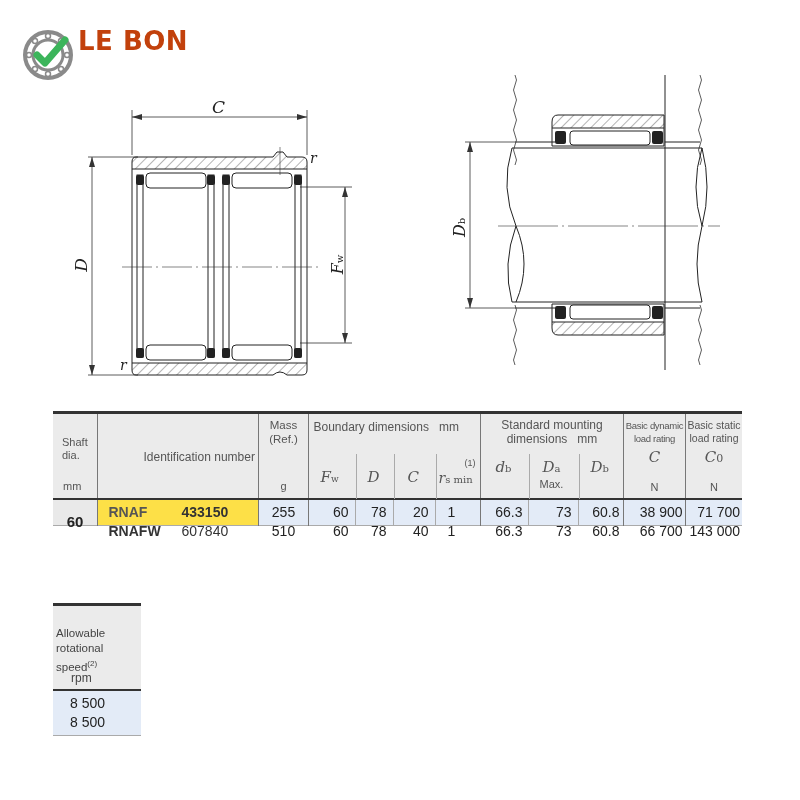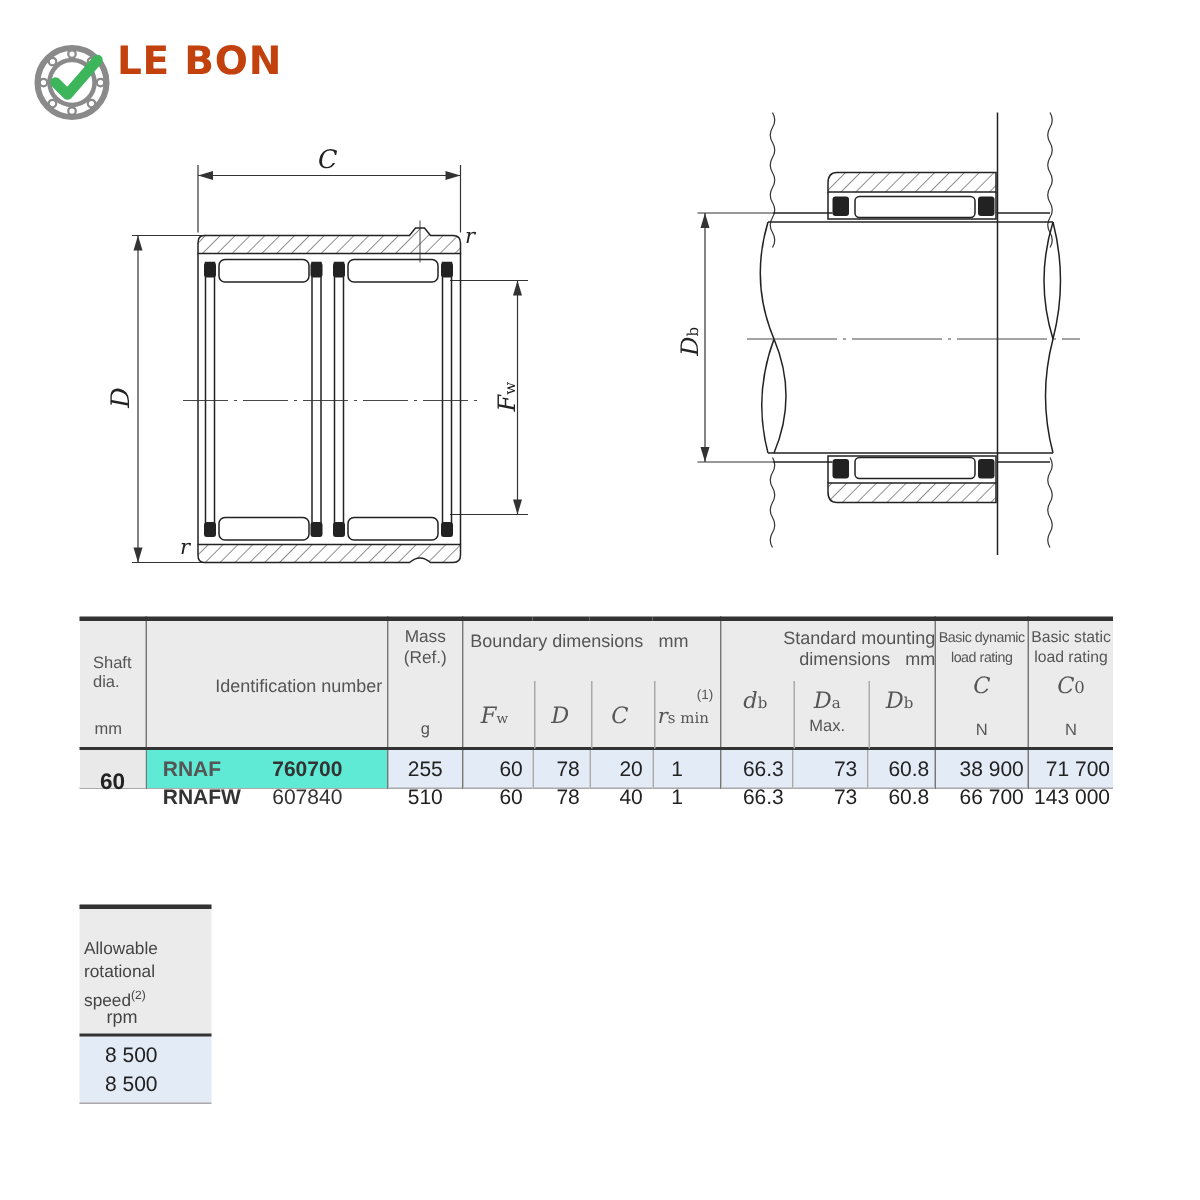--- a/index.html
+++ b/index.html
@@ -14,21 +14,21 @@
   .math { font-family: "DejaVu Serif", "Liberation Serif", serif; font-style: italic; }
 
   table.spec { position: absolute; left: 53px; top: 411px; border-collapse: collapse; font-size: 12px; }
   table.spec td, table.spec th { padding: 0; font-weight: normal; }
   .hdr { background: #ebebeb; color: #555; }
   .topline { border-top: 3px solid #333; }
   .hdr-bottom { border-bottom: 2px solid #333; }
   .vsep { border-left: 1px solid #777; }
   .vsep-light { border-left: 1px solid #aaa; }
   .row { background: #e3ebf7; color: #222; font-size: 14px; }
-  .row-id { background: #5eead4; }
+  .row-id { background: #fde047; }
   .row-bottom { border-bottom: 1px solid #aaa; }
 
   .cell-rel { position: relative; }
   .abs { position: absolute; white-space: nowrap; }
 
   .speed { position: absolute; left: 53px; top: 603px; width: 88px; }
 </style>
 </head>
 <body>
 
@@ -196,21 +196,21 @@
       <div class="abs" style="left:47px; top:40px; height:45px; border-left:1px solid #aaa;"></div>
       <div class="abs" style="left:85px; top:40px; height:45px; border-left:1px solid #aaa;"></div>
       <div class="abs" style="left:127px; top:40px; height:45px; border-left:1px solid #aaa;"></div>
       <div class="abs math" style="left:12px; top:54px; font-size:15px;"><span>F</span><span style="font-size:9px; font-style:normal;">w</span></div>
       <div class="abs math" style="left:59px; top:54px; font-size:15px;">D</div>
       <div class="abs math" style="left:99px; top:54px; font-size:15px;">C</div>
       <div class="abs" style="left:156px; top:44px; font-size:9px;">(1)</div>
       <div class="abs math" style="left:130px; top:56px; font-size:14px;"><span>r</span><span style="font-size:10px; font-style:normal;">s min</span></div>
     </td>
     <td colspan="3" class="cell-rel vsep">
-      <div class="abs" style="left:0; top:4px; width:143px; text-align:right; line-height:14px; font-size:12px;"><span>Standard mounting</span><br><span>dimensions</span>&nbsp;&nbsp;&nbsp;<span>mm</span></div>
+      <div class="abs" style="left:0; top:4px; width:143px; text-align:center; line-height:14px; font-size:12px;"><span>Standard mounting</span><br><span>dimensions</span>&nbsp;&nbsp;&nbsp;<span>mm</span></div>
       <div class="abs" style="left:48px; top:40px; height:45px; border-left:1px solid #aaa;"></div>
       <div class="abs" style="left:98px; top:40px; height:45px; border-left:1px solid #aaa;"></div>
       <div class="abs math" style="left:15px; top:44px; font-size:15px;"><span>d</span><span style="font-size:10px; font-style:normal;">b</span></div>
       <div class="abs math" style="left:62px; top:44px; font-size:15px;"><span>D</span><span style="font-size:10px; font-style:normal;">a</span></div>
       <div class="abs" style="left:59px; top:64px; font-size:11px;">Max.</div>
       <div class="abs math" style="left:110px; top:44px; font-size:15px;"><span>D</span><span style="font-size:10px; font-style:normal;">b</span></div>
     </td>
     <td class="cell-rel vsep">
       <div class="abs" style="left:0; top:5px; width:62px; text-align:center; line-height:13px; font-size:9.5px; letter-spacing:-0.3px;"><span>Basic dynamic</span><br><span>load rating</span></div>
       <div class="abs math" style="left:0; top:34px; width:62px; text-align:center; font-size:15px;">C</div>
@@ -224,21 +224,21 @@
   </tr>
   <tr style="height:0;">
         <td colspan="12" class="hdr-bottom" style="height:0;"></td>
       </tr>
   <tr class="row row-bottom" style="height:27px;">
     <td class="cell-rel" style="background:#e9e9e9;">
       <div class="abs" style="left:0; top:13px; width:44px; text-align:center; font-weight:bold; font-size:15px;">60</div>
     </td>
     <td class="cell-rel vsep row-id">
       <div class="abs" style="left:11px; top:4px; font-weight:bold; font-size:14px; color:#555;">RNAF</div>
-      <div class="abs" style="left:84px; top:4px; font-weight:bold; font-size:14px; color:#333;">760700</div>
+      <div class="abs" style="left:84px; top:4px; font-weight:bold; font-size:14px; color:#333;">433150</div>
       <div class="abs" style="left:11px; top:23px; font-weight:bold; font-size:14px; color:#333;">RNAFW</div>
       <div class="abs" style="left:84px; top:23px; font-weight:normal; font-size:14px; color:#333;">607840</div>
     </td>
     <td class="cell-rel vsep">
       <div class="abs" style="left:0; top:4px; width:50px; text-align:center;">255</div>
       <div class="abs" style="left:0; top:23px; width:50px; text-align:center;">510</div>
     </td>
     <td class="cell-rel vsep">
       <div class="abs" style="right:6px; top:4px;">60</div>
       <div class="abs" style="right:6px; top:23px;">60</div>

